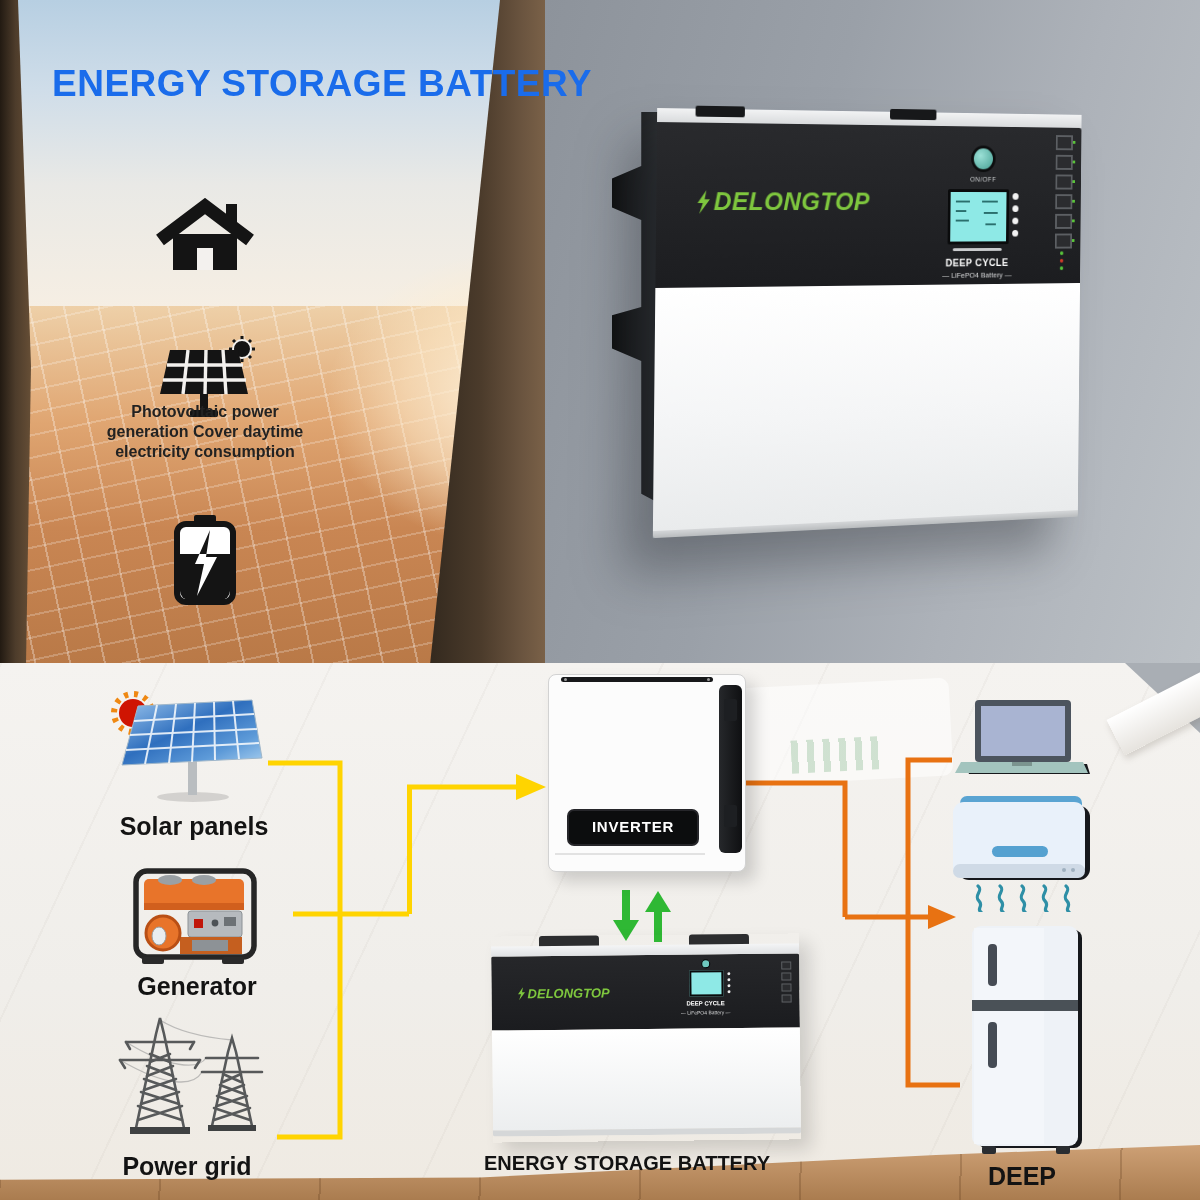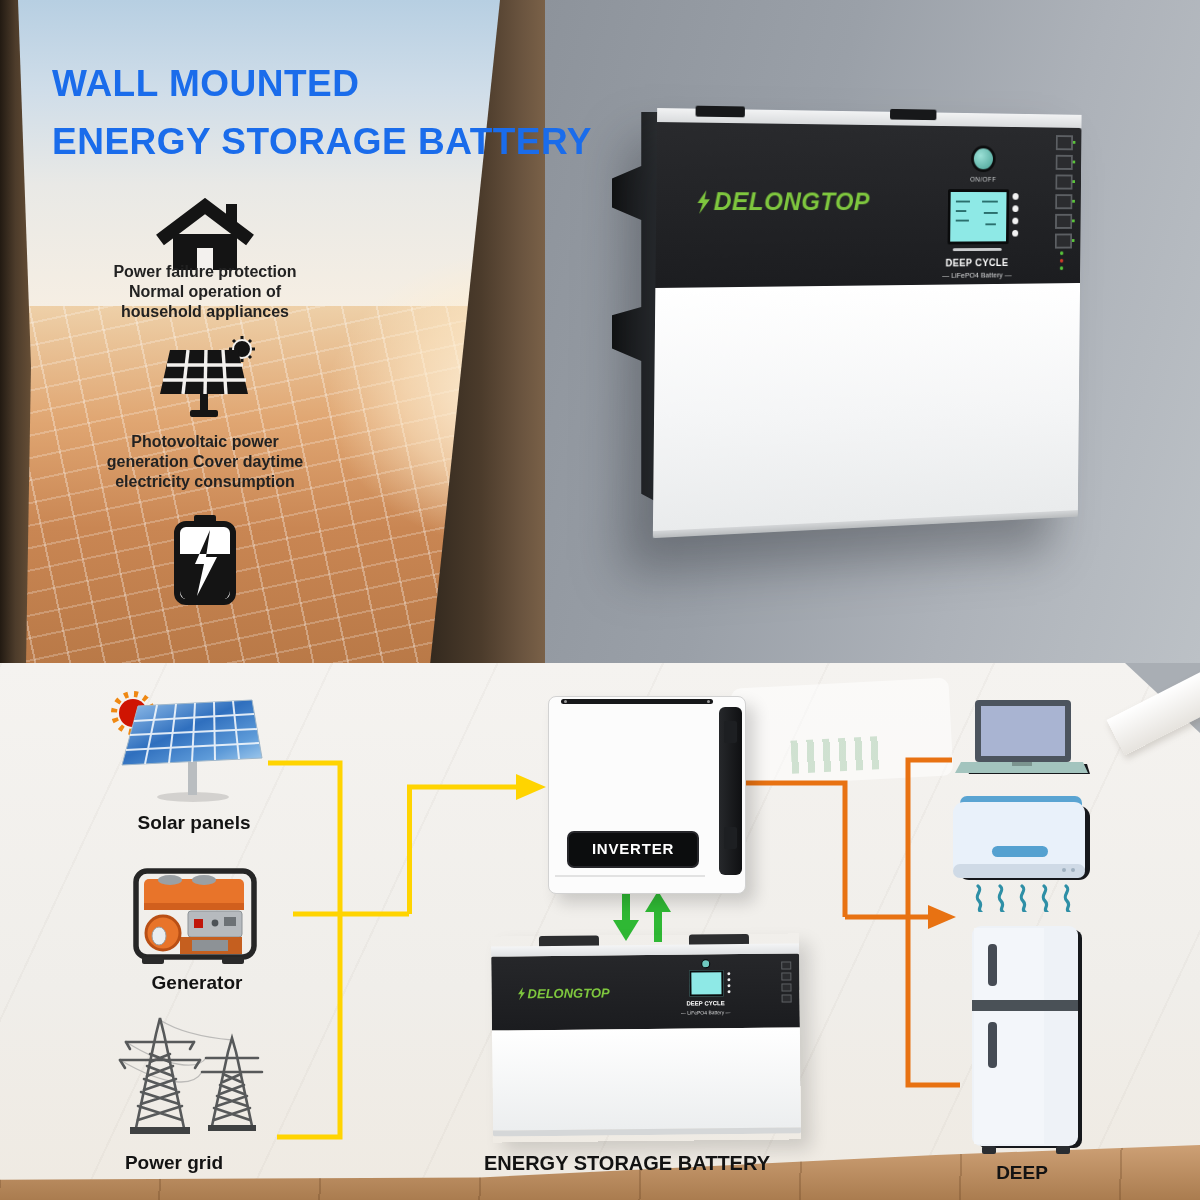--- a/index.html
+++ b/index.html
@@ -48,21 +48,21 @@
 
   
   .title{position:absolute;left:52px;top:55px;z-index:7;color:#1a6ceb;
         font-size:37px;font-weight:800;letter-spacing:.5px;line-height:58px;white-space:nowrap;}
   .feature{position:absolute;z-index:7;text-align:center;}
   .feature-text{position:absolute;z-index:7;color:#222;font-size:16px;line-height:20px;
         font-weight:600;white-space:pre-line;text-align:center;}
   .f1-icon{left:150px;top:198px;width:110px;height:74px;}
   .f1-text{left:95px;top:262px;width:220px;}
   .f2-icon{left:150px;top:336px;width:110px;height:88px;}
-  .f2-text{left:90px;top:432px;width:230px;}
+  .f2-text{left:90px;top:402px;width:230px;}
   .f3-icon{left:168px;top:514px;width:74px;height:92px;}
   .f3-text{left:90px;top:604px;width:230px;}
 
   
   .mount-bracket{position:absolute;left:612px;top:112px;width:86px;height:415px;z-index:5;
        background:linear-gradient(90deg,#0e0f10,#2e3134 60%,#1a1b1d);
        clip-path:polygon(34% 0,100% 0,100% 100%,52% 100%,52% 94%,34% 92%,34% 60%,0 57%,0 49%,34% 47%,34% 26%,0 23%,0 16%,34% 13%);}
   .product-wrap{position:absolute;left:655px;top:108px;width:470px;height:430px;z-index:6;
        perspective:1500px;perspective-origin:-10% 8%;}
   .product-big{position:relative;width:100%;height:100%;transform:rotateY(13deg) rotateZ(.6deg);
@@ -99,31 +99,31 @@
   .ports{position:absolute;right:8px;top:8px;width:22px;}
   .ports s{display:block;width:16px;height:12px;border:2px solid #5c5f63;background:#2b2c2f;
        margin:0 0 5px 0;position:relative;text-decoration:none;}
   .ports s:after{content:"";position:absolute;right:-5px;top:4px;width:3px;height:3px;background:#59c43a;}
   .dots{position:absolute;right:12px;top:132px;width:12px;}
   .dots u{display:block;width:4px;height:4px;border-radius:50%;margin:0 0 4px 0;text-decoration:none;}
   .dr{background:#d23b2a}.dg{background:#59c43a}
 
   
   .node{position:absolute;z-index:6;}
-  .diag-label{position:absolute;z-index:7;color:#131313;font-weight:800;font-size:19px;text-align:center;}
+  .diag-label{position:absolute;z-index:7;color:#131313;font-weight:800;font-size:25px;text-align:center;}
   .solar-icon{left:105px;top:685px;width:175px;height:120px;}
   .gen-icon{left:130px;top:863px;width:130px;height:107px;}
   .grid-icon{left:110px;top:1008px;width:160px;height:132px;}
   .lab-solar{left:104px;top:812px;width:180px;}
   .lab-gen{left:107px;top:972px;width:180px;}
-  .lab-grid{left:84px;top:1152px;width:180px;}
+  .lab-grid{left:97px;top:1152px;width:180px;}
   .lab-batt{left:447px;top:1152px;width:360px;font-size:20px;}
   .lab-load{left:947px;top:1162px;width:150px;}
 
-  .inverter{position:absolute;left:548px;top:696px;width:196px;height:196px;z-index:6;
+  .inverter{position:absolute;left:548px;top:674px;width:196px;height:196px;z-index:6;
        background:#fcfcfc;border:1px solid #d2d2d2;border-radius:8px;
        box-shadow:9px 9px 16px rgba(0,0,0,.16);}
   .inv-top{position:absolute;left:12px;top:2px;width:152px;height:5px;background:#17181a;border-radius:3px;}
   .inv-top i{position:absolute;top:1px;width:3px;height:3px;border-radius:50%;background:#9b9b9b;}
   .inv-strip{position:absolute;right:3px;top:10px;width:23px;height:168px;border-radius:6px;
        background:linear-gradient(90deg,#26282b,#0f1012);}
   .inv-strip i{position:absolute;left:5px;width:13px;height:22px;background:#1d1f22;border-radius:2px;}
   .inv-pill{position:absolute;left:18px;top:134px;width:128px;height:33px;background:#0c0d0e;
        border:2px solid #26262a;border-radius:7px;color:#fff;font-size:15px;font-weight:800;
        letter-spacing:.8px;text-align:center;line-height:31px;}
@@ -170,33 +170,29 @@
   <div class="wall"></div>
   <div class="bottom-band"></div>
   <div class="wall-ext"></div>
   <div class="baseboard"></div>
   <div class="cabinet-hint">
     <div class="greens"></div>
   </div>
   <div class="floor"></div>
 
   <div class="title">
-    <div>WALL MOUNTED</div>
     <div>ENERGY STORAGE BATTERY</div>
   </div>
 
   <svg class="feature f1-icon" viewBox="0 0 110 74">
     <rect x="76" y="6" width="11" height="22" fill="#141414"></rect>
     <path d="M10,42 L55,8 L100,42" stroke="#141414" stroke-width="13" fill="none"></path>
     <rect x="23" y="36" width="64" height="36" fill="#141414"></rect>
     <rect x="47" y="50" width="16" height="22" fill="#f3f1ee"></rect>
   </svg>
-  <div class="feature-text f1-text">Power failure protection
-Normal operation of
-household appliances</div>
 
   <svg class="feature f2-icon" viewBox="0 0 110 88">
     <g stroke="#141414" stroke-width="3">
       <line x1="92" y1="0" x2="92" y2="26"></line>
         <line x1="79" y1="13" x2="105" y2="13"></line>
       <line x1="83" y1="4" x2="101" y2="22"></line>
         <line x1="101" y1="4" x2="83" y2="22"></line>
     </g>
     <circle cx="92" cy="13" r="9" fill="#141414" stroke="#f3f1ee" stroke-width="2"></circle>
     <polygon points="20,14 88,14 98,58 10,58" fill="#141414"></polygon>

